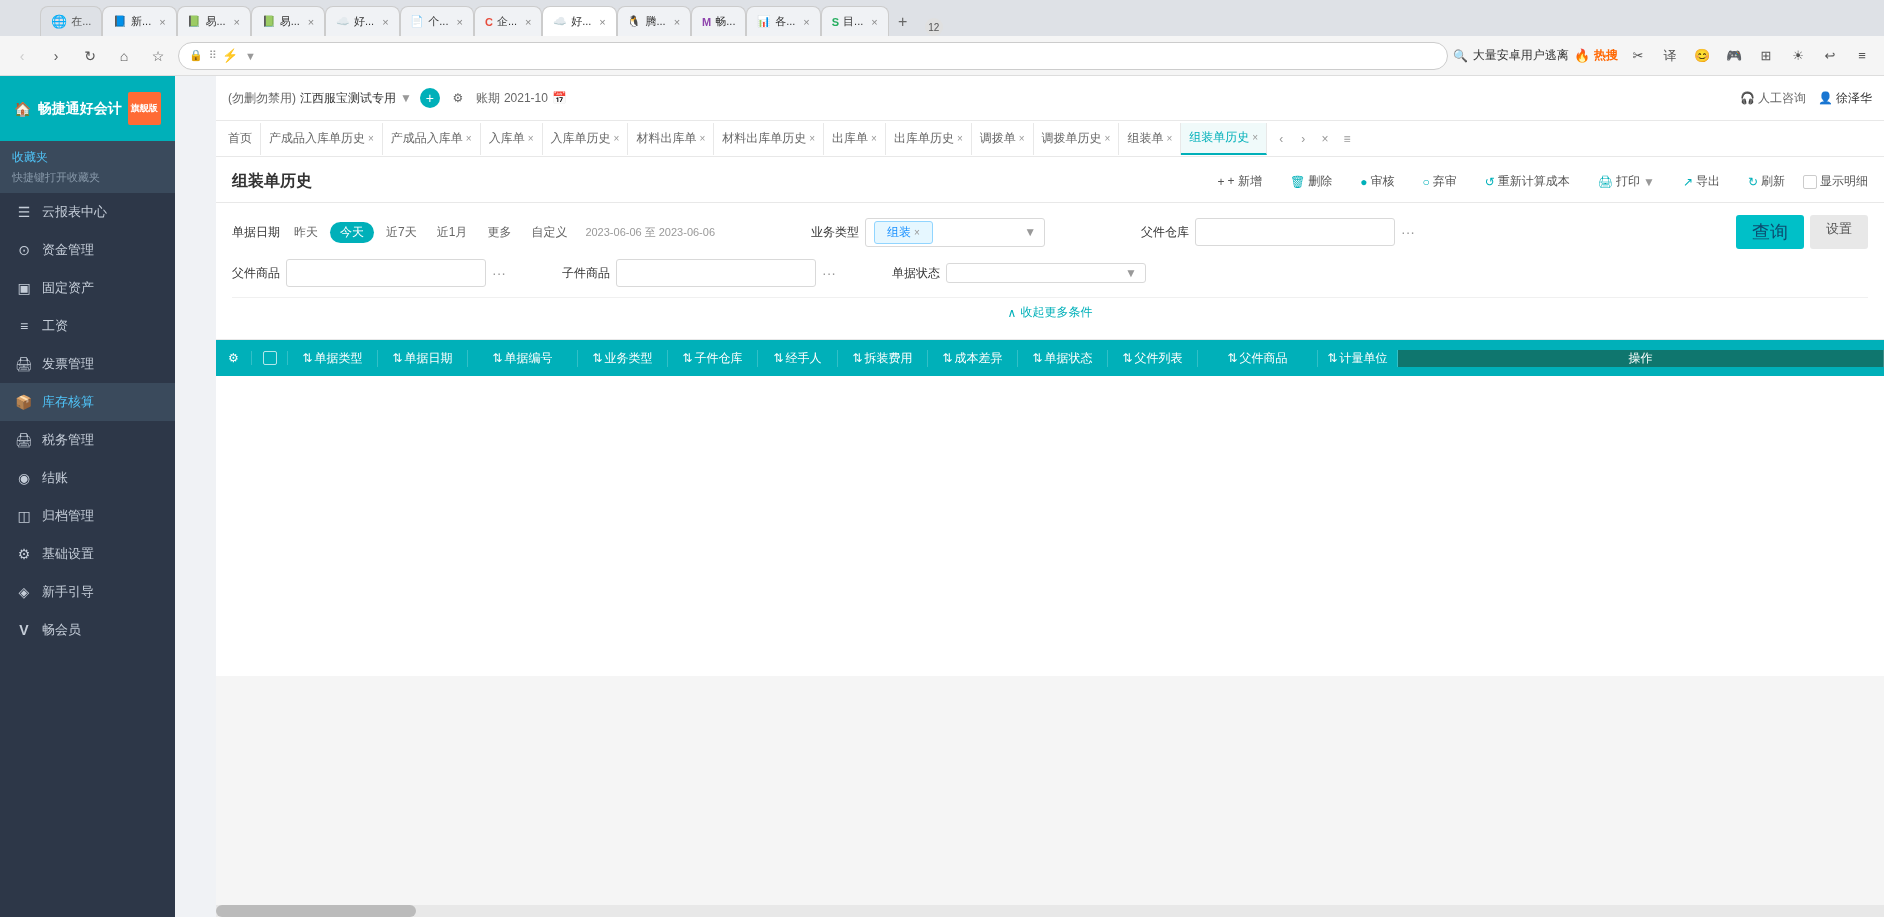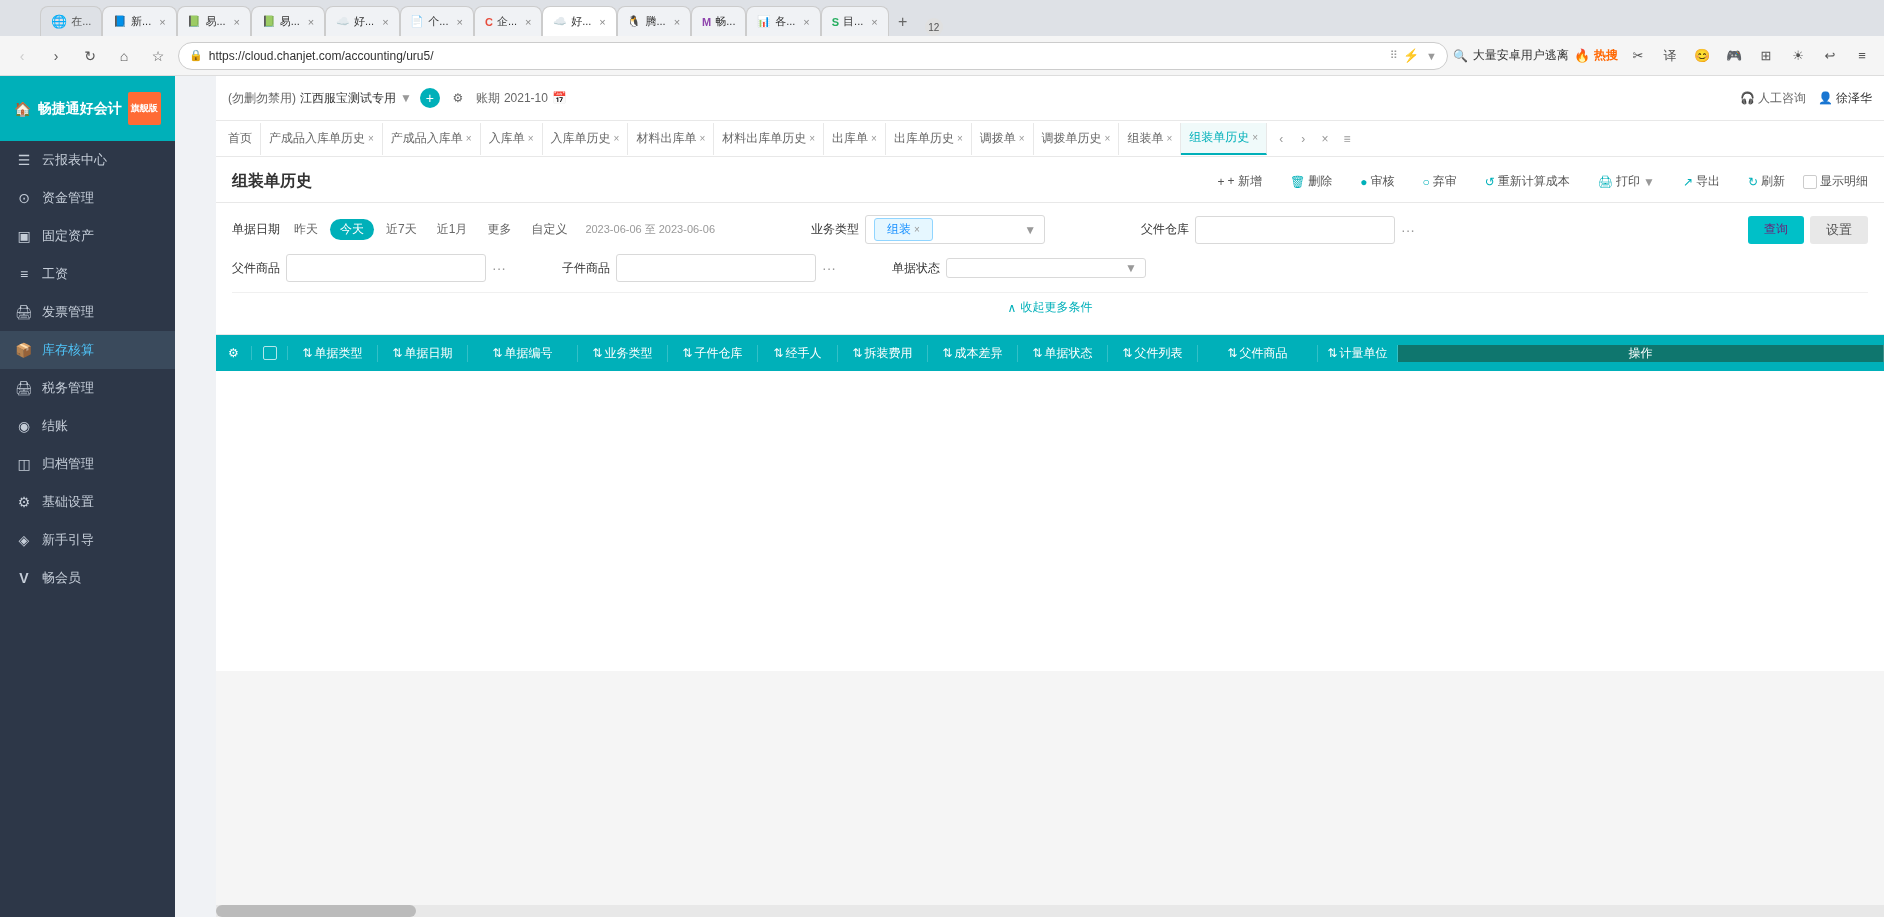--- a/index.html
+++ b/index.html
@@ -62,21 +62,21 @@
     .tab-item.active { color: #00b0b9; border-bottom: 2px solid #00b0b9; background: #f0fafa; }
     .tab-item-close { color: #999; font-size: 10px; cursor: pointer; }
     .tab-nav-arrow { width: 20px; height: 20px; display: flex; align-items: center; justify-content: center; color: #999; cursor: pointer; }
 
     
     .page-content { flex: 1; overflow: auto; background: #f5f5f5; padding: 0; }
     .page-header { display: flex; align-items: center; justify-content: space-between; padding: 12px 16px 8px; background: #fff; border-bottom: 1px solid #e8e8e8; }
     .page-title { font-size: 16px; font-weight: bold; color: #333; }
     .page-actions { display: flex; align-items: center; gap: 8px; }
     .action-btn { display: flex; align-items: center; gap: 3px; padding: 4px 10px; font-size: 12px; color: #555; cursor: pointer; border-radius: 3px; }
-    .action-btn-query { background: #00c0c8; color: #701a75; padding: 5px 16px; font-size: 12px; border-radius: 3px; cursor: pointer; }
+    .action-btn-query { background: #00c0c8; color: #0c4a6e; padding: 5px 16px; font-size: 18px; border-radius: 3px; cursor: pointer; }
     .action-btn-settings { background: #e8e8e8; color: #555; padding: 5px 16px; font-size: 13px; border-radius: 3px; cursor: pointer; }
     .show-details-check { display: flex; align-items: center; gap: 3px; font-size: 12px; color: #555; }
     .checkbox { width: 14px; height: 14px; border: 1px solid #ccc; border-radius: 2px; cursor: pointer; }
 
     
     .filter-area { background: #fff; padding: 12px 16px; border-bottom: 1px solid #e8e8e8; }
     .filter-row { display: flex; align-items: center; gap: 16px; margin-bottom: 10px; }
     .filter-label { font-size: 12px; color: #333; white-space: nowrap; min-width: 48px; }
     .filter-date-options { display: flex; align-items: center; gap: 4px; }
     .filter-date-btn { padding: 2px 8px; font-size: 12px; color: #666; cursor: pointer; border-radius: 2px; }
@@ -173,21 +173,20 @@
   </div>
 
   <div class="browser-toolbar">
     <div class="browser-nav-btn disabled">‹</div>
     <div class="browser-nav-btn">›</div>
     <div class="browser-nav-btn">↻</div>
     <div class="browser-nav-btn">⌂</div>
     <div class="browser-nav-btn">☆</div>
     <div class="browser-address-bar">
       <span class="browser-address-lock">🔒</span>
-      <span class="browser-address-text">https://cloud.chanjet.com/accounting/uru5/</span>
       <span style="color:#999; font-size:11px;">⠿</span>
       <span style="color:#f90; font-size:13px;">⚡</span>
       <span style="color:#999; font-size:11px;">▼</span>
     </div>
     <div class="browser-search-area">
       <span>🔍</span>
       <span>大量安卓用户逃离</span>
     </div>
     <div style="display:flex;align-items:center;gap:3px;">
       <span style="font-size:13px;">🔥</span>
@@ -208,20 +207,24 @@
 
 <div class="app-wrapper">
 
   <div class="sidebar">
     <div class="sidebar-logo">
       <span>🏠</span>
       <span>畅捷通好会计</span>
       <span class="sidebar-logo-badge">旗舰版</span>
     </div>
 
+    <div class="sidebar-favorites">
+      <div class="sidebar-favorites-title">收藏夹</div>
+      <div class="sidebar-favorites-sub">快捷键打开收藏夹</div>
+    </div>
 
     <div class="sidebar-menu">
       <div class="sidebar-menu-item">
         <div class="sidebar-menu-icon">☰</div>
         <span>云报表中心</span>
       </div>
       <div class="sidebar-menu-item">
         <div class="sidebar-menu-icon">⊙</div>
         <span>资金管理</span>
       </div>

